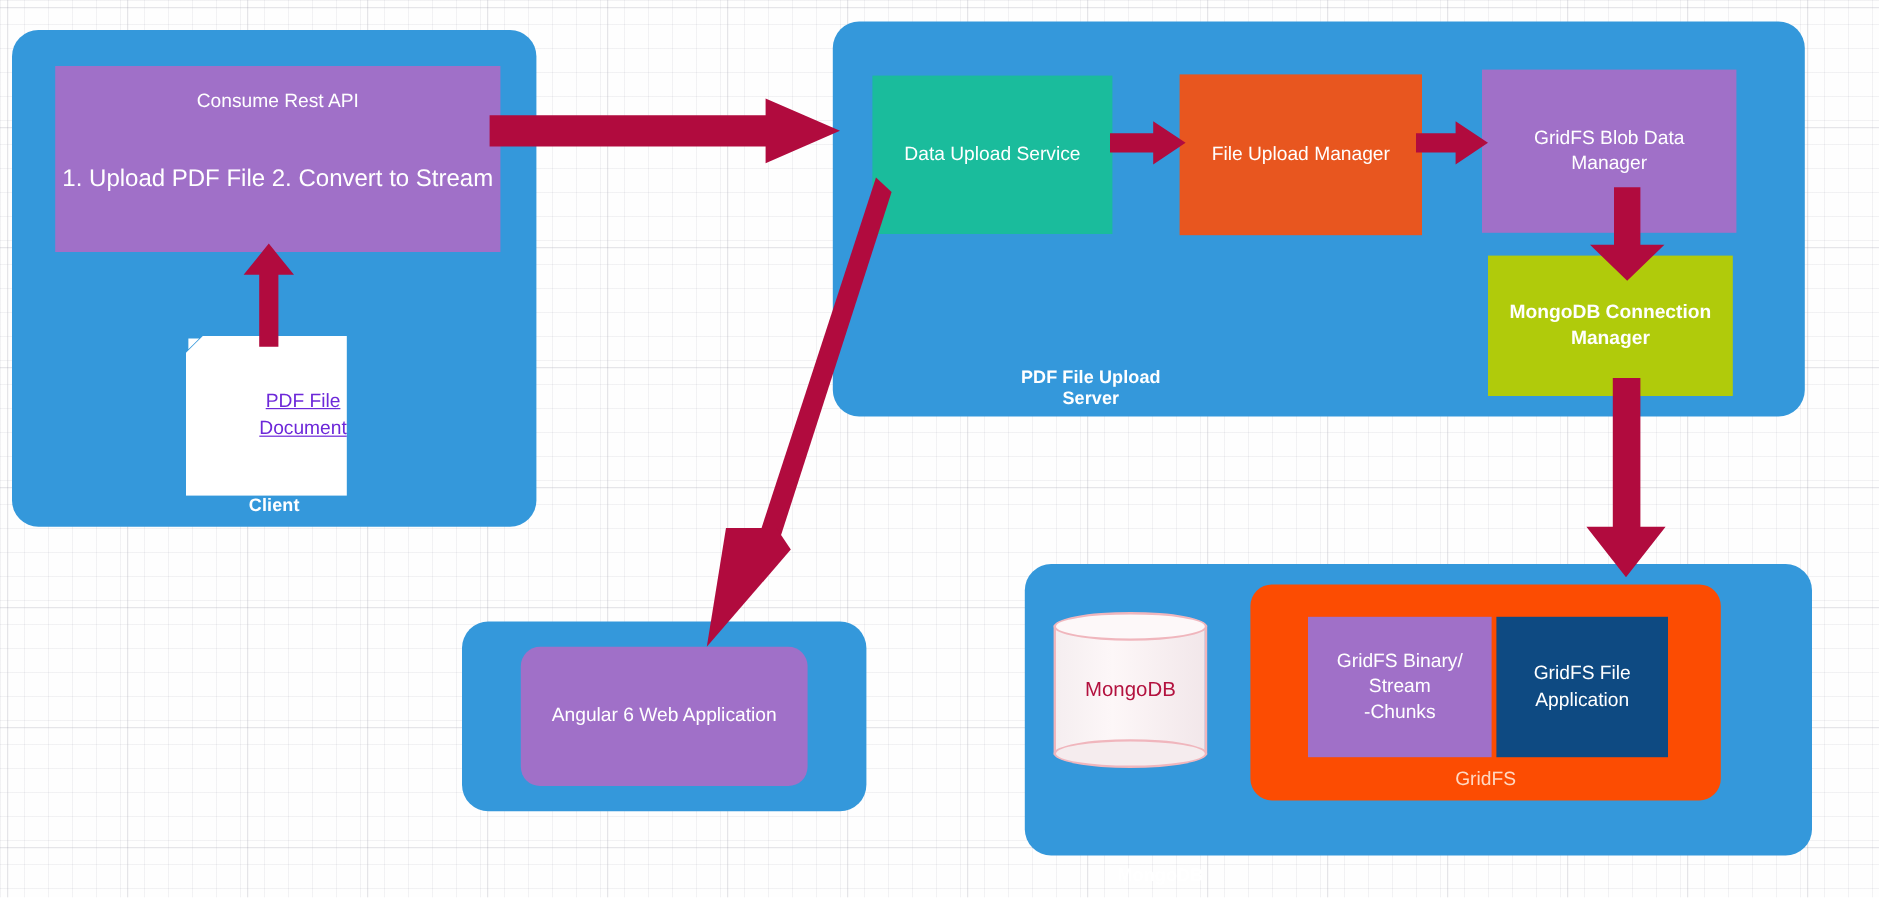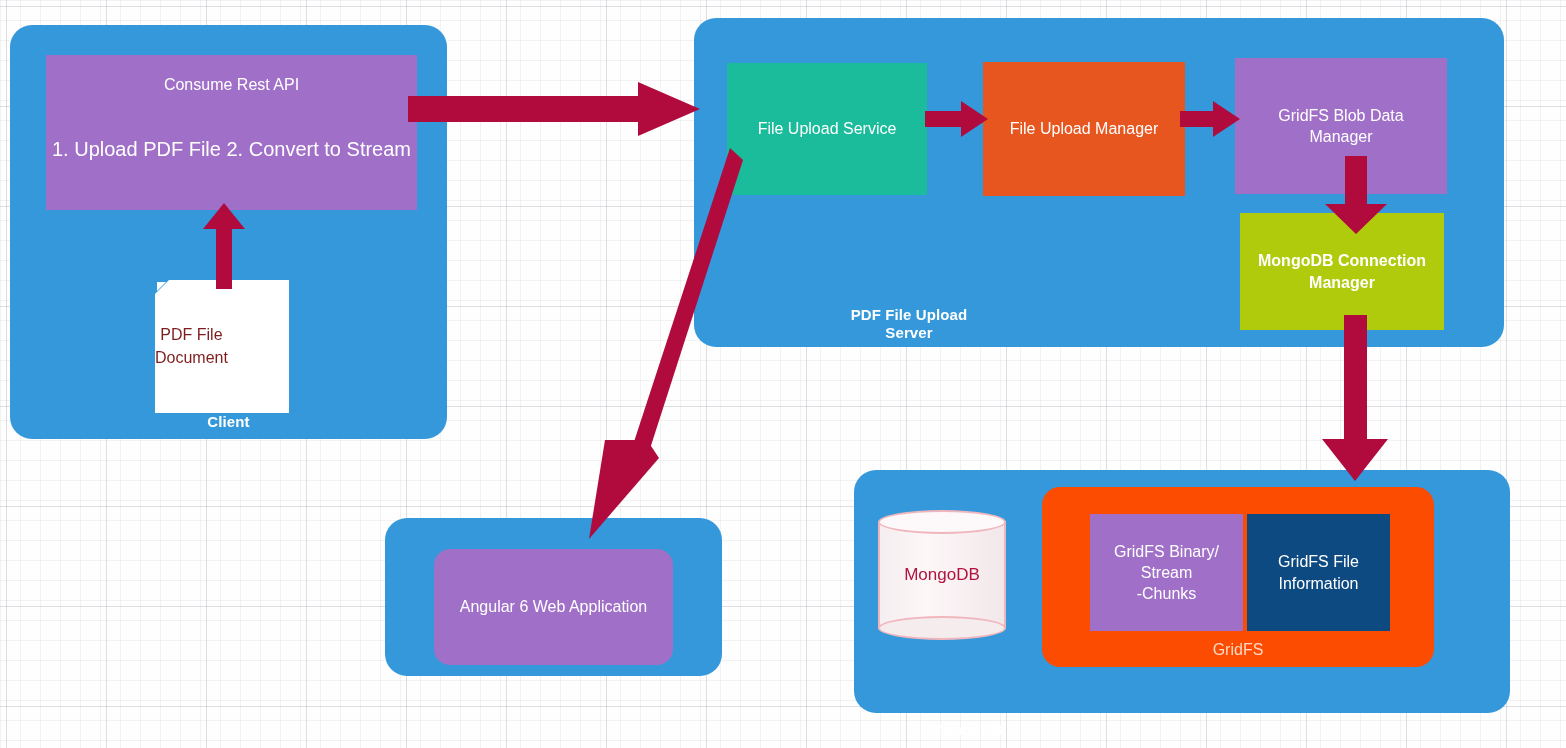--- a/index.html
+++ b/index.html
@@ -57,21 +57,21 @@
     font-size: 16px;
     line-height: 1.32;
     padding: 4px 8px;
     white-space: pre-line;
   }
   .node.purple   { background: #a070c8; }
   .node.teal     { background: #1abc9c; }
   .node.orange   { background: #e8561f; }
   .node.olive    { background: #b0cb0b; font-weight: bold; }
   .node.darkblue { background: #0e4a82; }
-  .node.rounded  { border-radius: 16px; margin-top: 10px; }
+  .node.rounded  { border-radius: 16px; }
 
   
   #consume-rest-api {
     position: absolute;
     background: #a070c8;
     color: #fff;
     display: flex;
     flex-direction: column;
     align-items: center;
     padding-top: 20px;
@@ -83,26 +83,27 @@
     line-height: 1.5;
     text-align: left;
   }
 
   
   #pdf-doc {
     position: absolute;
     background: #ffffff;
     display: flex;
     align-items: center;
-    justify-content: flex-start;
-    text-align: center;
-    color: #7f1d1d;
+    justify-content: flex-end;
+    text-align: center;
+    color: #6d28d9;
     font-size: 16px;
     line-height: 1.42;
     white-space: pre-line;
+    text-decoration: underline;
   }
   #pdf-doc .fold {
     position: absolute;
     top: 0; left: 0;
     width: 0; height: 0;
     border-top: 14px solid #3498db;
     border-right: 14px solid transparent;
   }
   #pdf-doc .fold2 {
     position: absolute;
@@ -188,21 +189,21 @@
       <span>PDF File
 Document</span>
     </div>
 
     <div class="group-label" style="bottom:8px;">Client</div>
   </div>
 
   <div class="group" id="server-group" style="left:694px; top:18px; width:810px; height:329px;">
 
     <div class="node teal" style="left:33px; top:45px; width:200px; height:132px;">
-      <span>File Upload Service</span>
+      <span>Data Upload Service</span>
     </div>
 
     <div class="node orange" style="left:289px; top:44px; width:202px; height:134px;">
       <span>File Upload Manager</span>
     </div>
 
     <div class="node purple" style="left:541px; top:40px; width:212px; height:136px;">
       <span>GridFS Blob Data
 Manager</span>
     </div>
@@ -234,21 +235,21 @@
     <div id="gridfs-container" style="left:188px; top:17px; width:392px; height:180px;">
 
       <div class="node purple" style="left:48px; top:27px; width:153px; height:117px;">
         <span>GridFS Binary/
 Stream
 -Chunks</span>
       </div>
 
       <div class="node darkblue" style="left:205px; top:27px; width:143px; height:117px;">
         <span>GridFS File
-Information</span>
+Application</span>
       </div>
 
       <div class="gridfs-label">GridFS</div>
     </div>
 
     <div class="group-label" style="left:0; top:203px; width:226px;">MongoDB</div>
   </div>
 
   <div class="arrow" style="left:408px; top:82px;">
     <svg width="292" height="54" viewBox="0 0 292 54">

